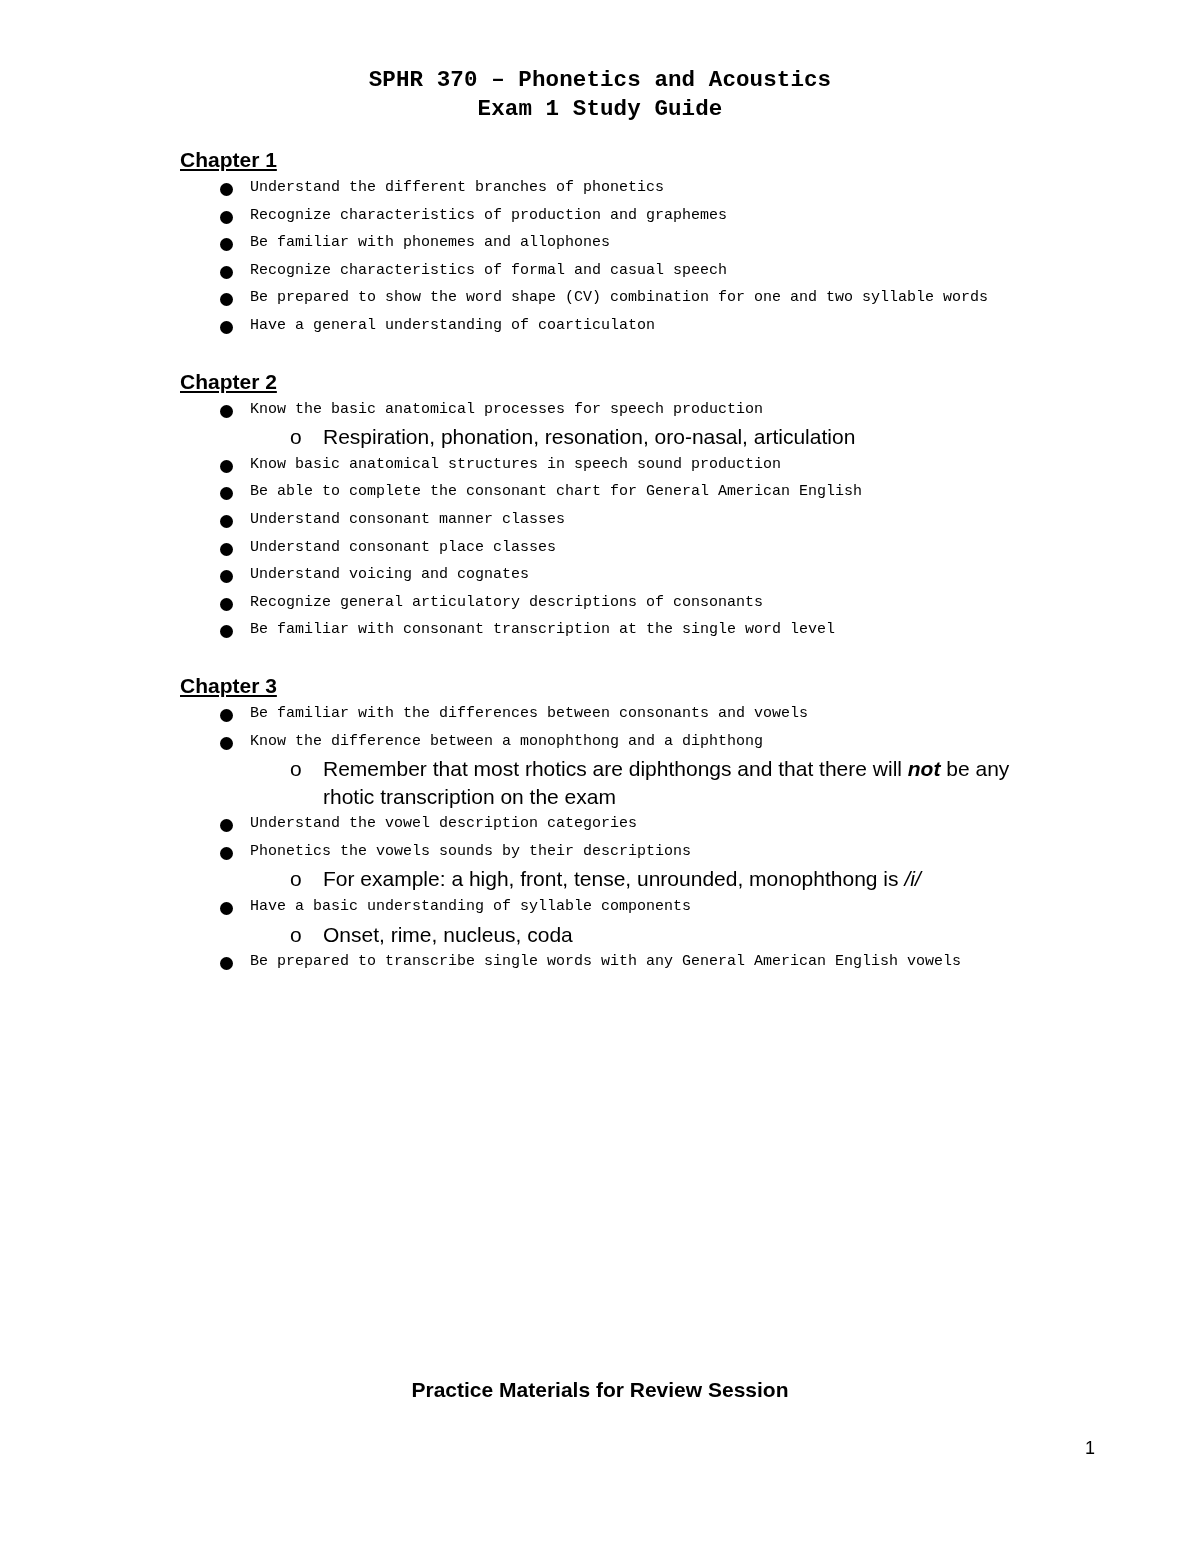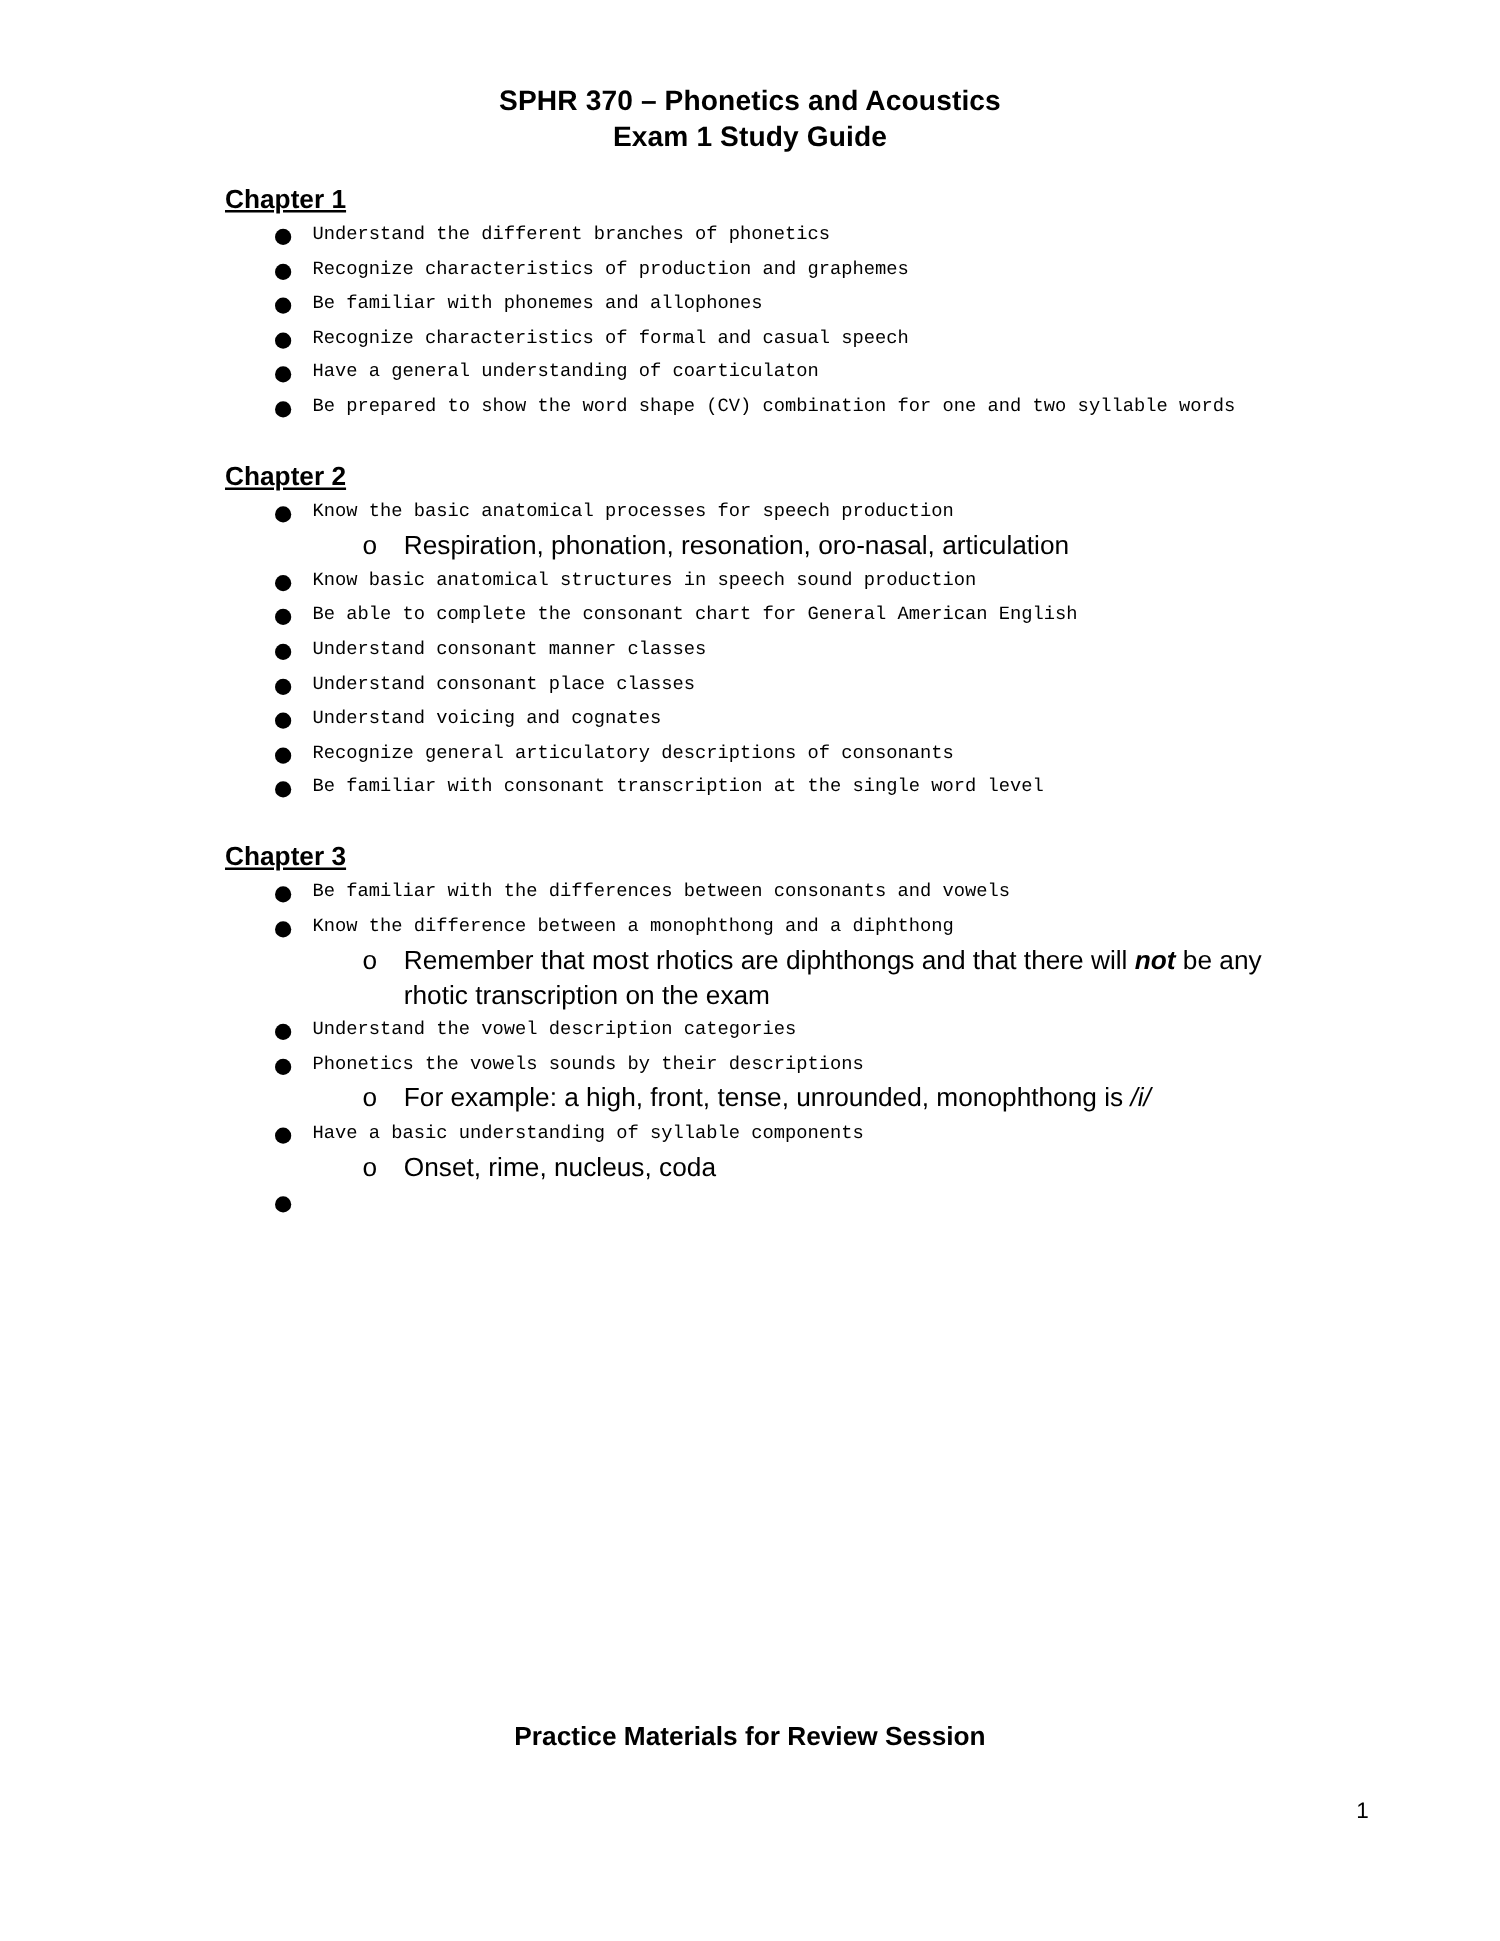--- a/index.html
+++ b/index.html
@@ -25,20 +25,21 @@
     left: 0;
     top: 66px;
     width: 1200px;
     text-align: center;
   }
   .title-line {
     font-size: 22.5px;
     font-weight: bold;
     line-height: 29px;
     letter-spacing: 0.1px;
+    font-family: Liberation Mono, monospace;
   }
 
   
   .body-area {
     position: absolute;
     left: 140px;
     top: 146px;
     width: 910px;
   }
 
@@ -135,22 +136,22 @@
   </div>
 
   <div class="body-area" id="body-area">
       <div class="chapter-block">
         <div class="chapter-heading">Chapter 1</div>
         <ul class="bullets">
           <li class="bullet-item"><span class="disc"></span><span>Understand the different branches of phonetics</span></li>
           <li class="bullet-item"><span class="disc"></span><span>Recognize characteristics of production and graphemes</span></li>
           <li class="bullet-item"><span class="disc"></span><span>Be familiar with phonemes and allophones</span></li>
           <li class="bullet-item"><span class="disc"></span><span>Recognize characteristics of formal and casual speech</span></li>
+          <li class="bullet-item"><span class="disc"></span><span>Be prepared to show the word shape (CV) combination for one and two syllable words</span></li>
           <li class="bullet-item"><span class="disc"></span><span>Have a general understanding of coarticulaton</span></li>
-          <li class="bullet-item"><span class="disc"></span><span>Be prepared to show the word shape (CV) combination for one and two syllable words</span></li>
         </ul>
       </div>
       <div class="chapter-block">
         <div class="chapter-heading">Chapter 2</div>
         <ul class="bullets">
           <li class="bullet-item"><span class="disc"></span><span>Know the basic anatomical processes for speech production</span></li>
           <ul class="subbullets">
             <li class="sub-item"><span class="circle-marker">o</span><span>Respiration, phonation, resonation, oro-nasal, articulation</span></li>
           </ul>
           <li class="bullet-item"><span class="disc"></span><span>Know basic anatomical structures in speech sound production</span></li>
@@ -172,21 +173,21 @@
           </ul>
           <li class="bullet-item"><span class="disc"></span><span>Understand the vowel description categories</span></li>
           <li class="bullet-item"><span class="disc"></span><span>Phonetics the vowels sounds by their descriptions</span></li>
           <ul class="subbullets">
             <li class="sub-item"><span class="circle-marker">o</span><span>For example: a high, front, tense, unrounded, monophthong is <span class="it">/i/</span></span></li>
           </ul>
           <li class="bullet-item"><span class="disc"></span><span>Have a basic understanding of syllable components</span></li>
           <ul class="subbullets">
             <li class="sub-item"><span class="circle-marker">o</span><span>Onset, rime, nucleus, coda</span></li>
           </ul>
-          <li class="bullet-item"><span class="disc"></span></li>
+          <li class="bullet-item"><span class="disc"></span><span>Be prepared to transcribe single words with any General American English vowels</span></li>
         </ul>
       </div>
     </div>
 
   <div class="footer-note">Practice Materials for Review Session</div>
   <div class="page-number">1</div>
 
 </div>
 
 </body></html>

